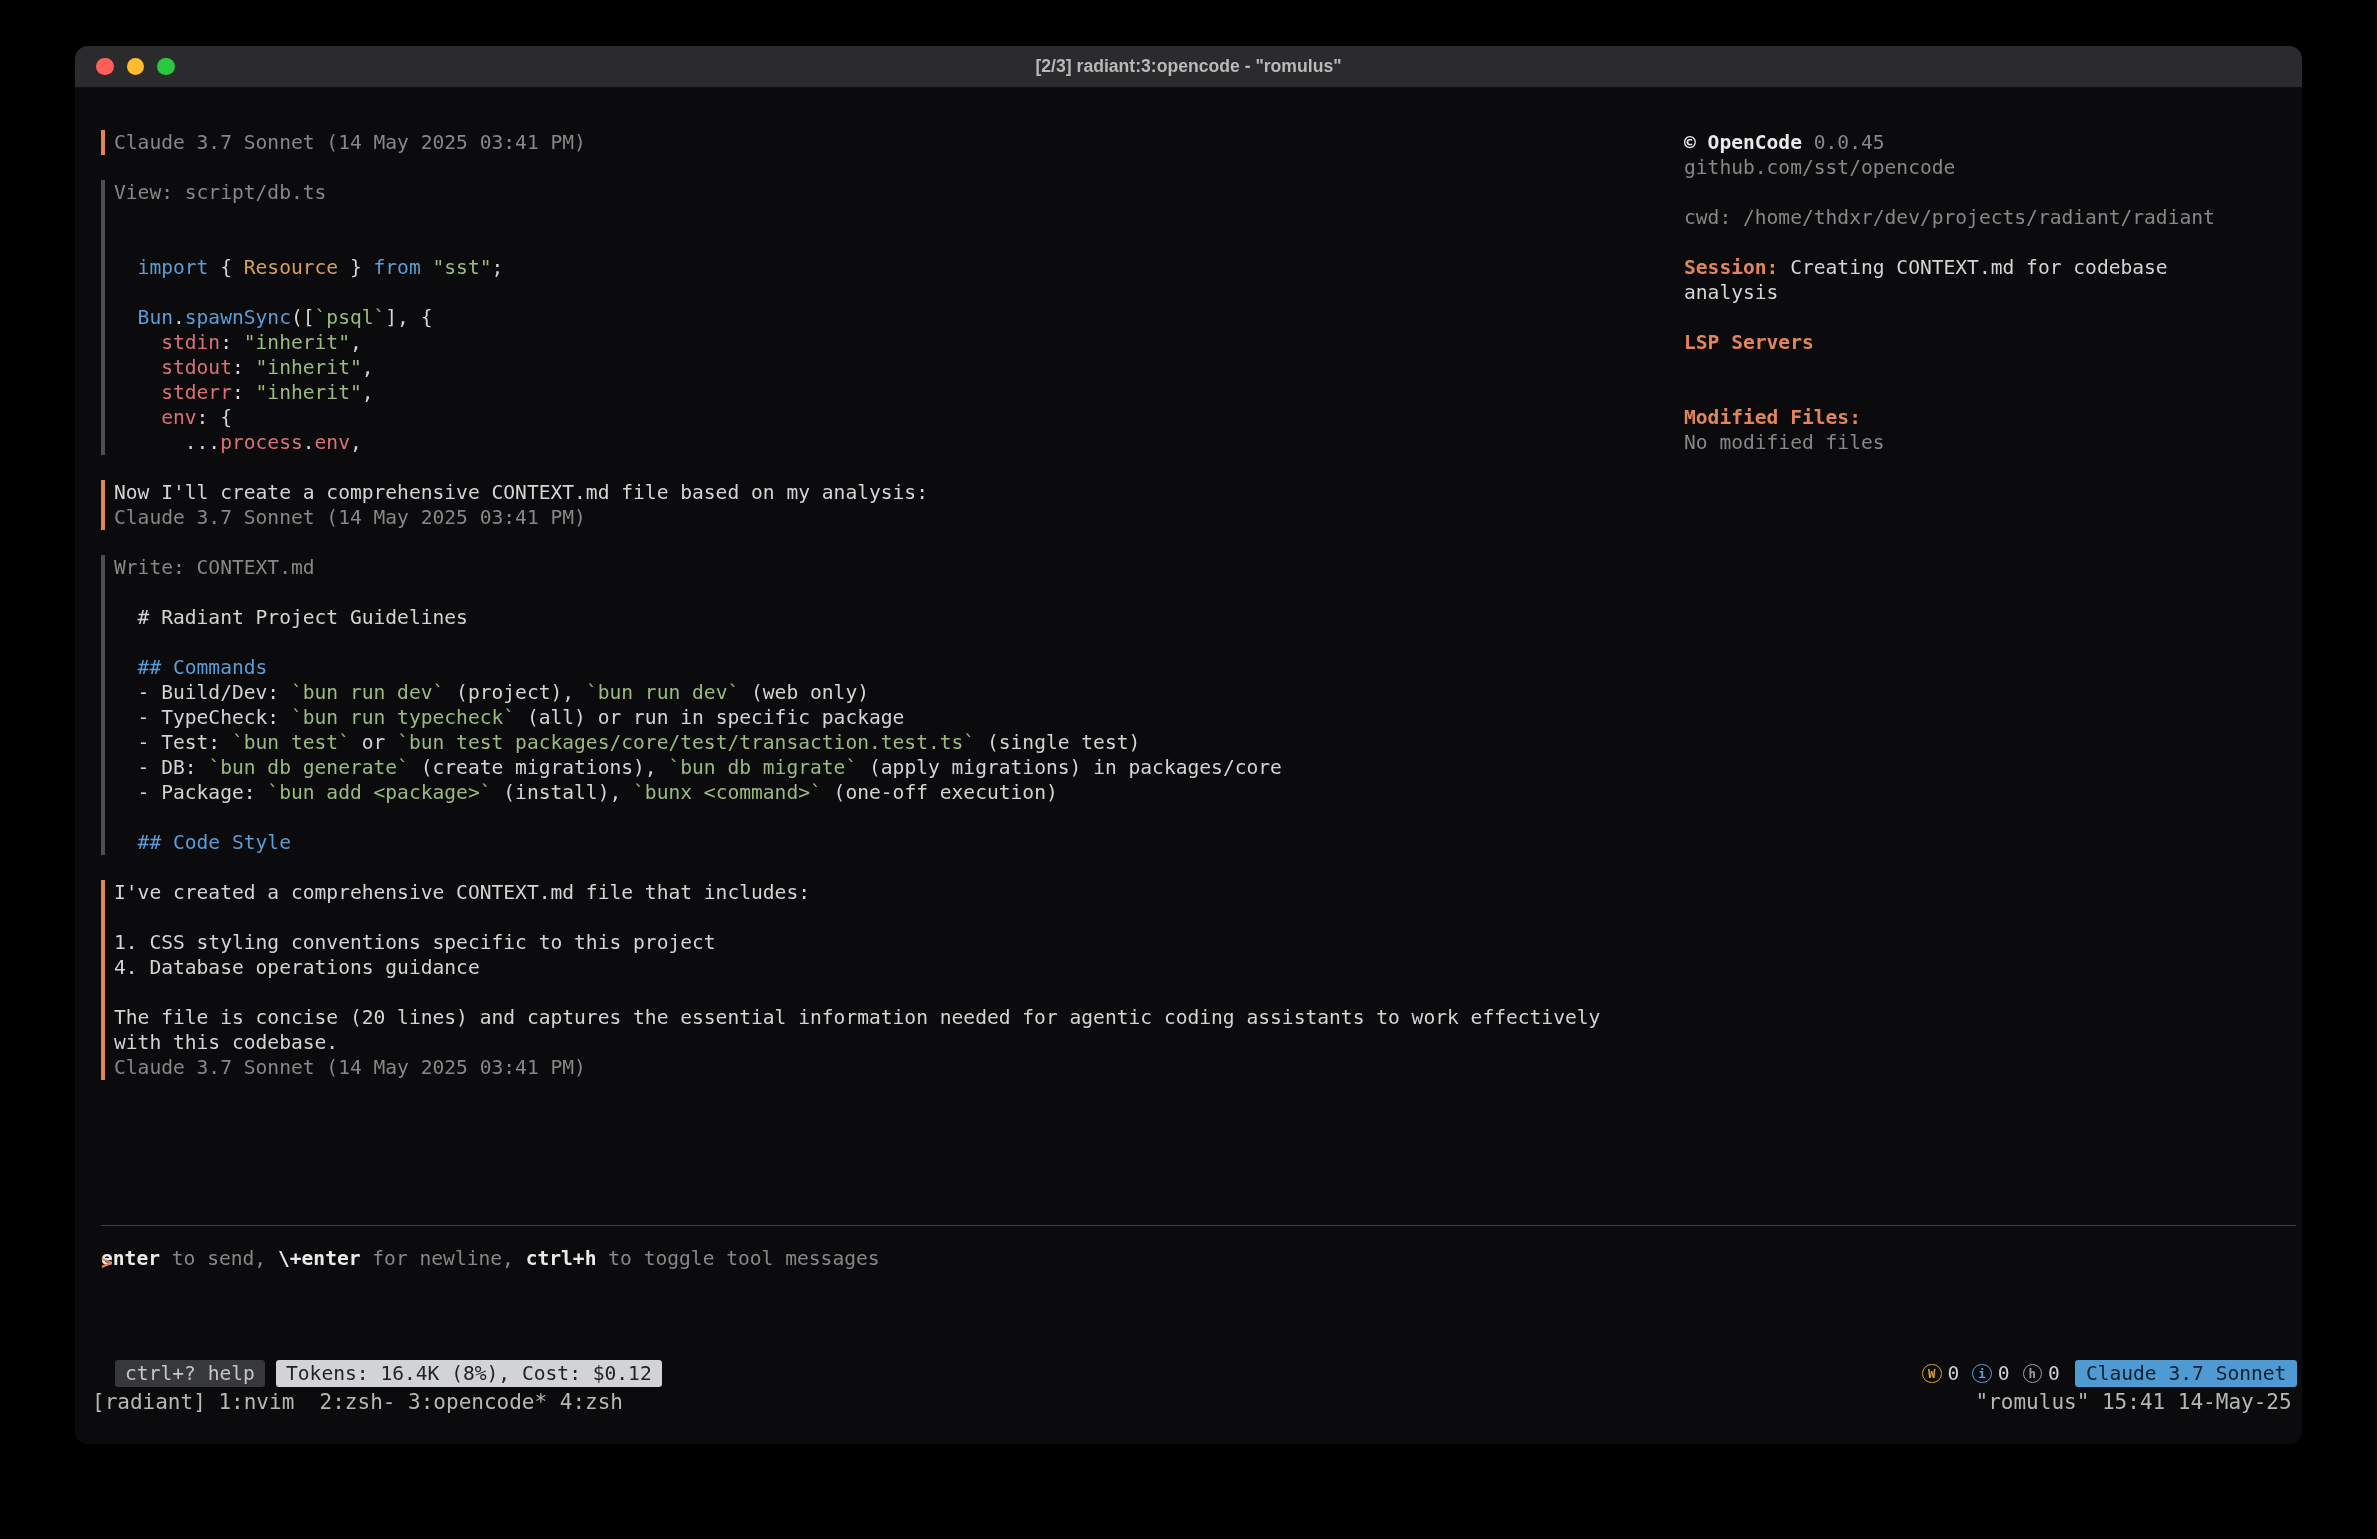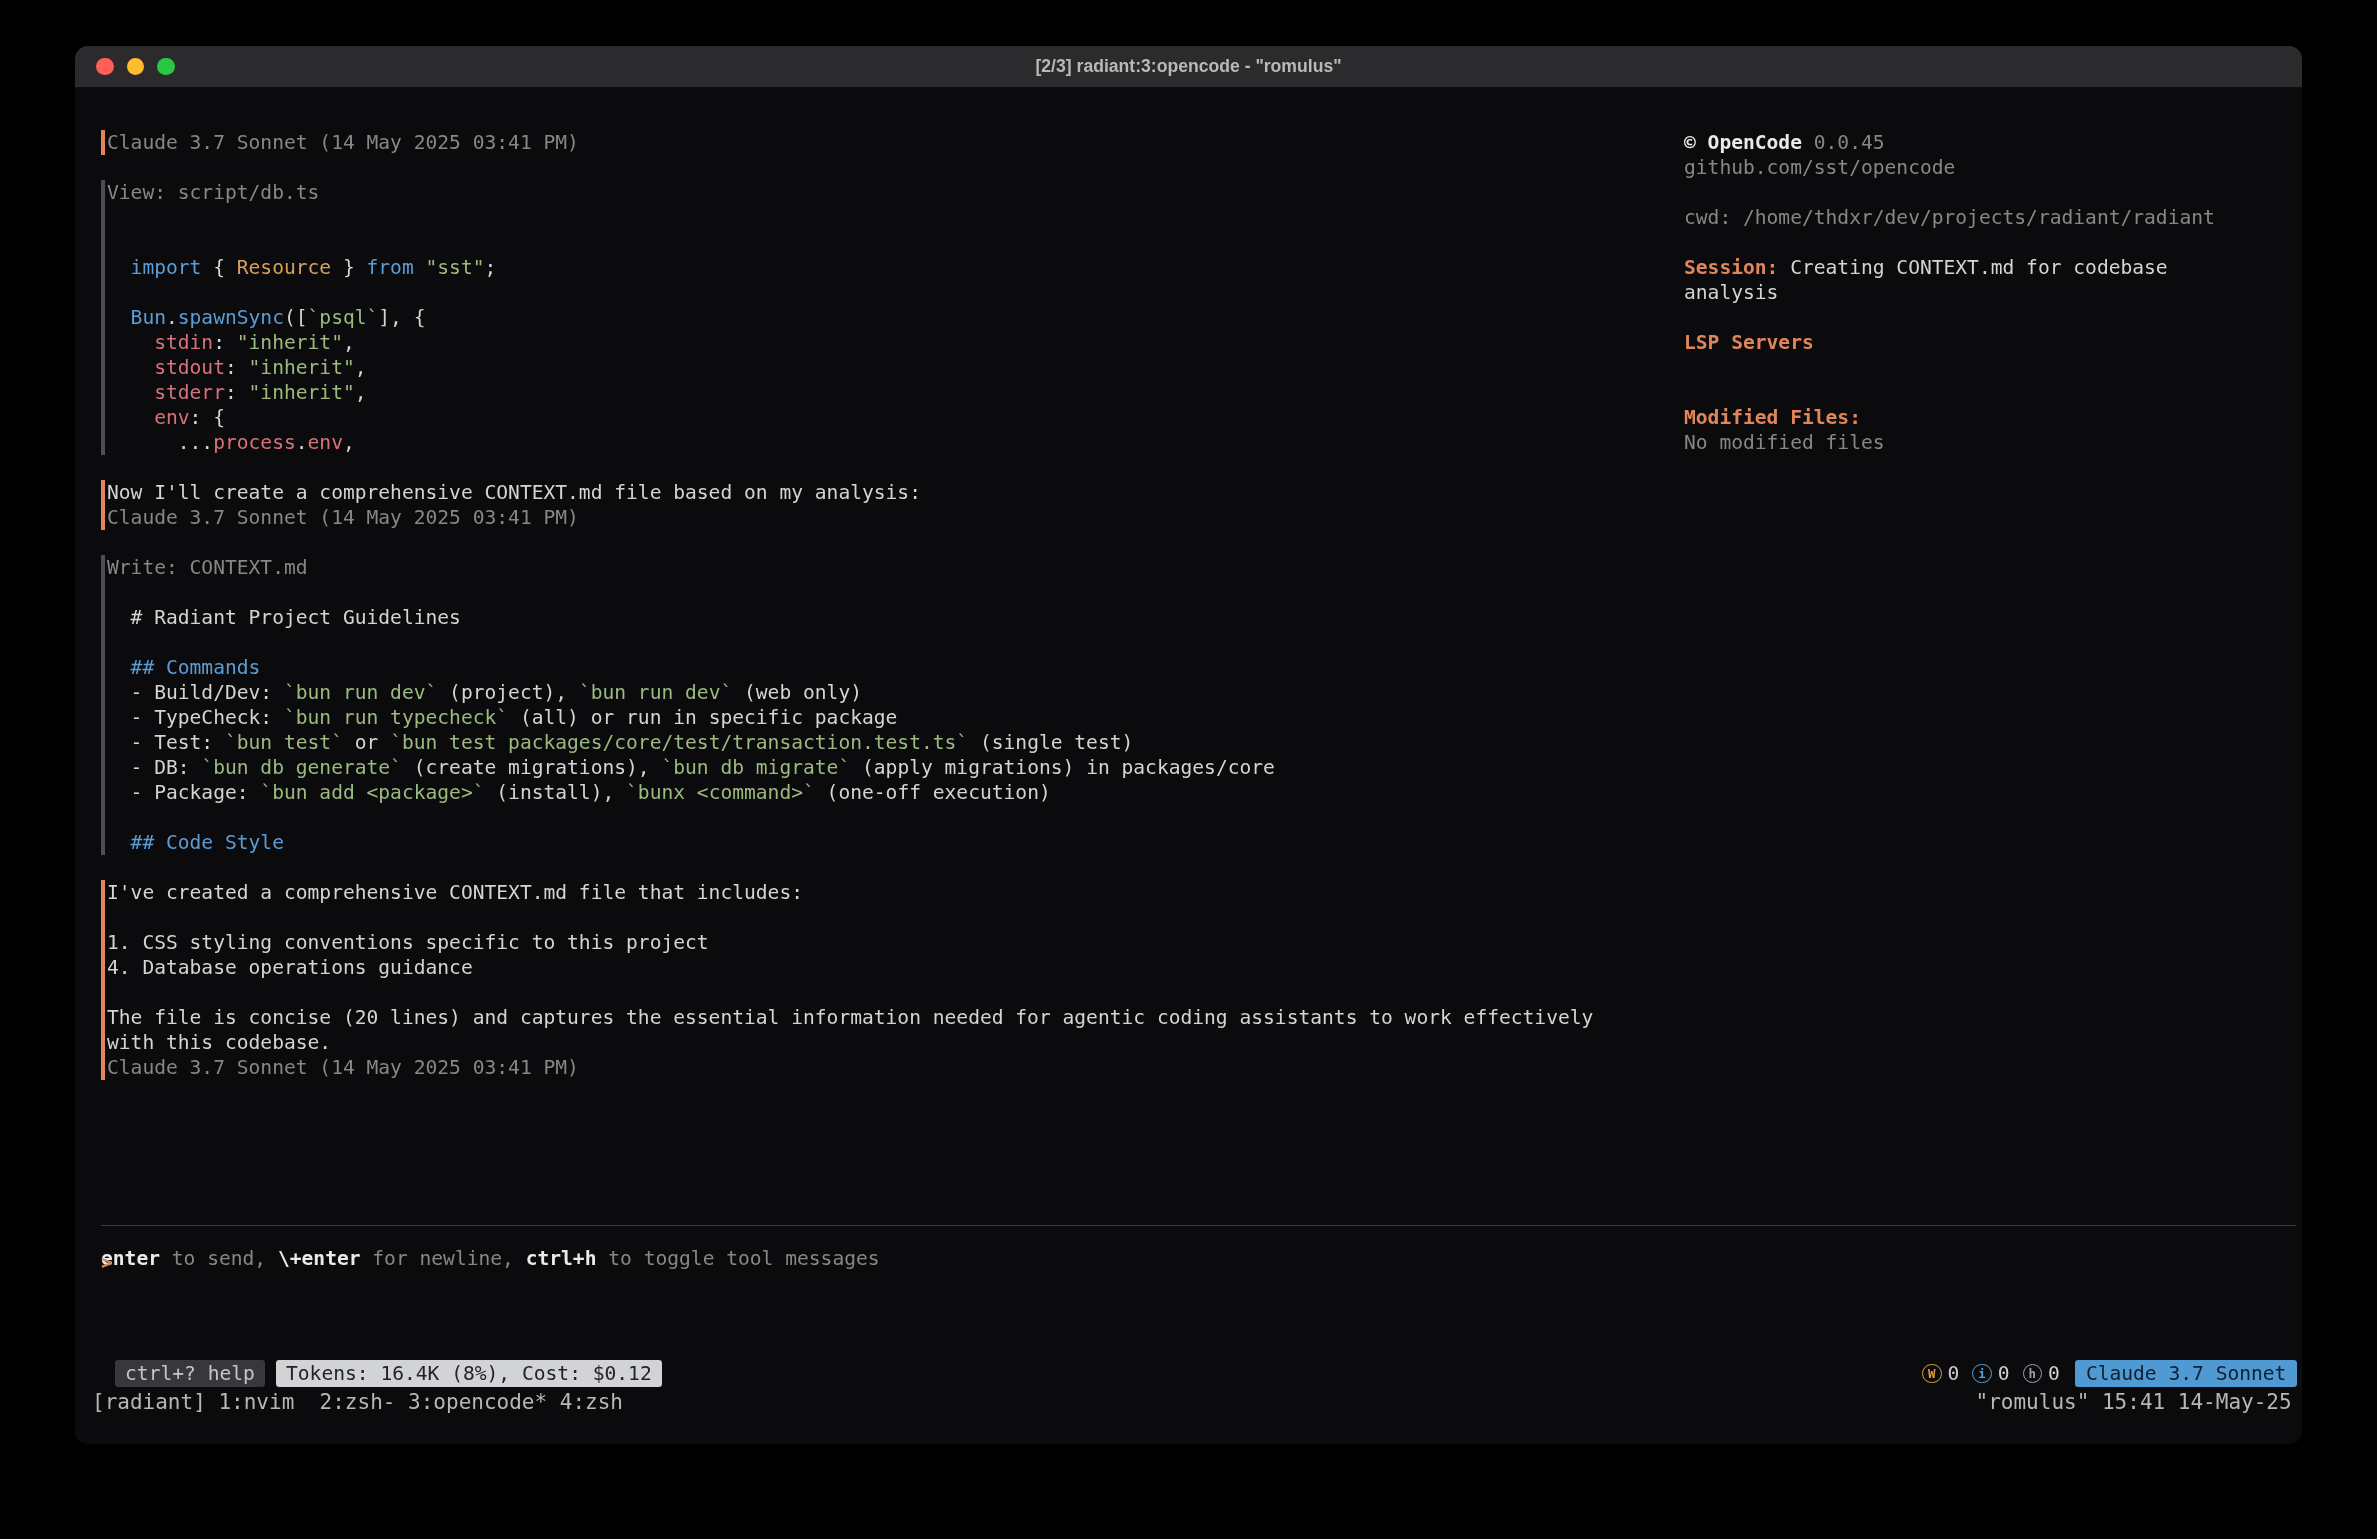--- a/index.html
+++ b/index.html
@@ -18,21 +18,21 @@
   .title { font-family:"Liberation Sans", sans-serif; font-weight:bold; font-size:17.6px; color:#b9b9b9; }
 
   .terminal { position:relative; height:1355px; font-size:19.6px; line-height:25px; background:#0b0b0d; }
   .content { display:flex; padding:42px 13px 0 26px; }
   .main { width:1583px; flex:none; }
   .sidebar { width:574px; flex:none; }
 
   .line { white-space:pre; min-height:25px; }
   .line-wrap { white-space:pre-wrap; }
 
-  .block { border-left:4.6px solid transparent; padding-left:2px; margin-bottom:25px; }
+  .block { border-left:4.6px solid transparent; padding-left:9px; margin-bottom:25px; }
   .b-orange { border-left-color:#e2855a; }
   .b-gray { border-left-color:#4e4e52; }
 
   .c-w  { color:#d4d4d4; }
   .c-g  { color:#878787; }
   .c-o  { color:#e2855a; }
   .c-b  { color:#5b9dd6; }
   .c-r  { color:#d9717a; }
   .c-gr { color:#9cba7e; }
   .c-y  { color:#d8a05c; }

